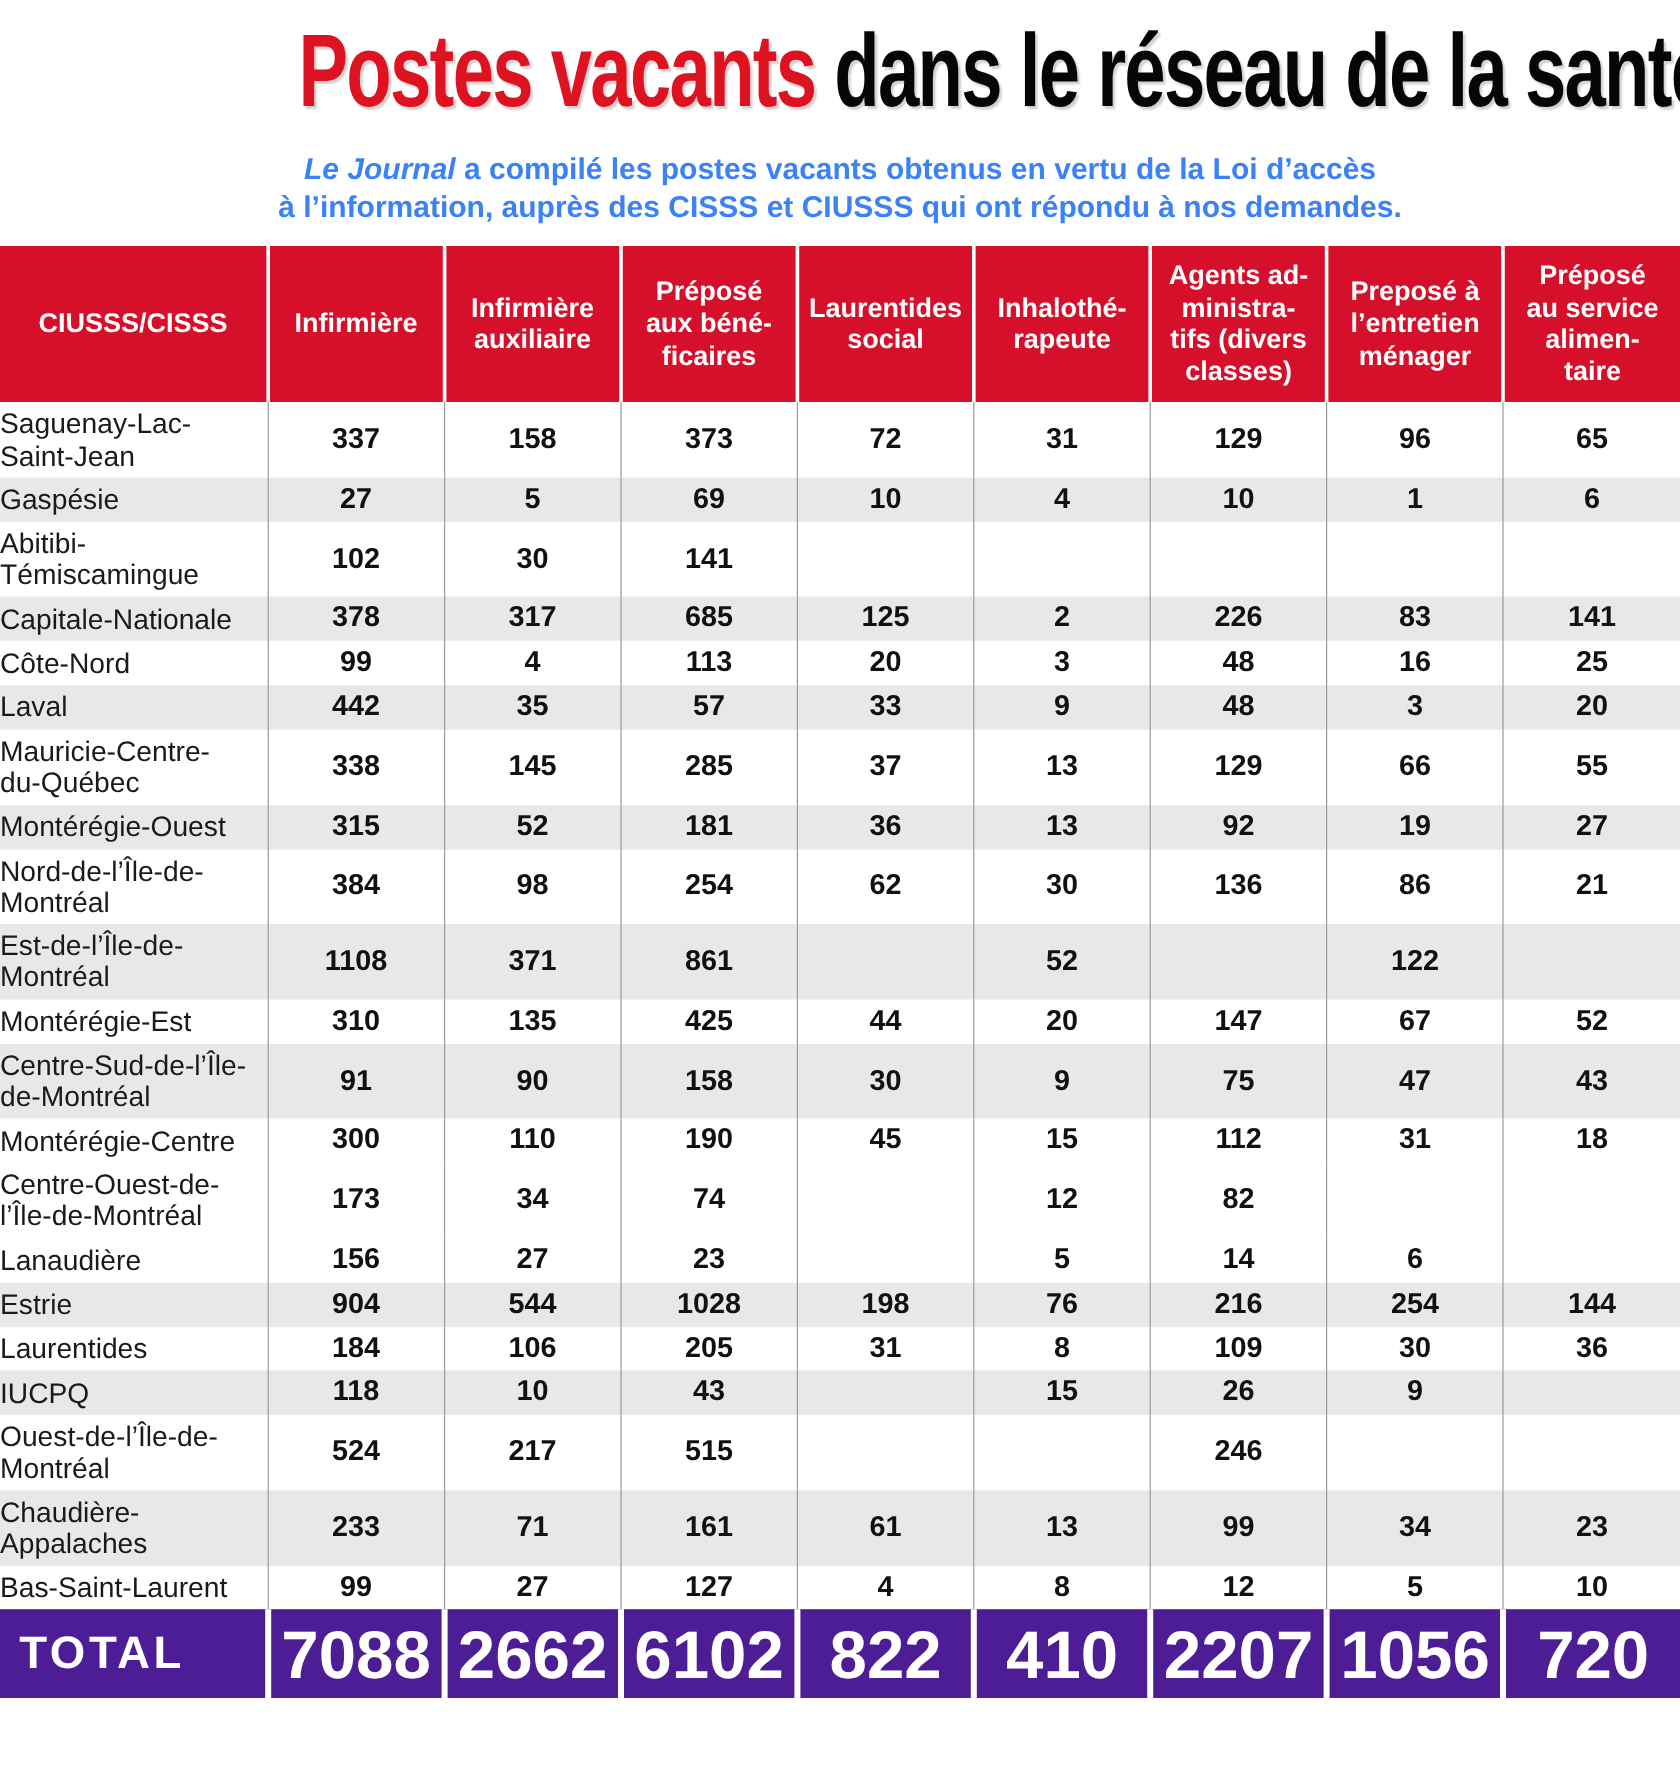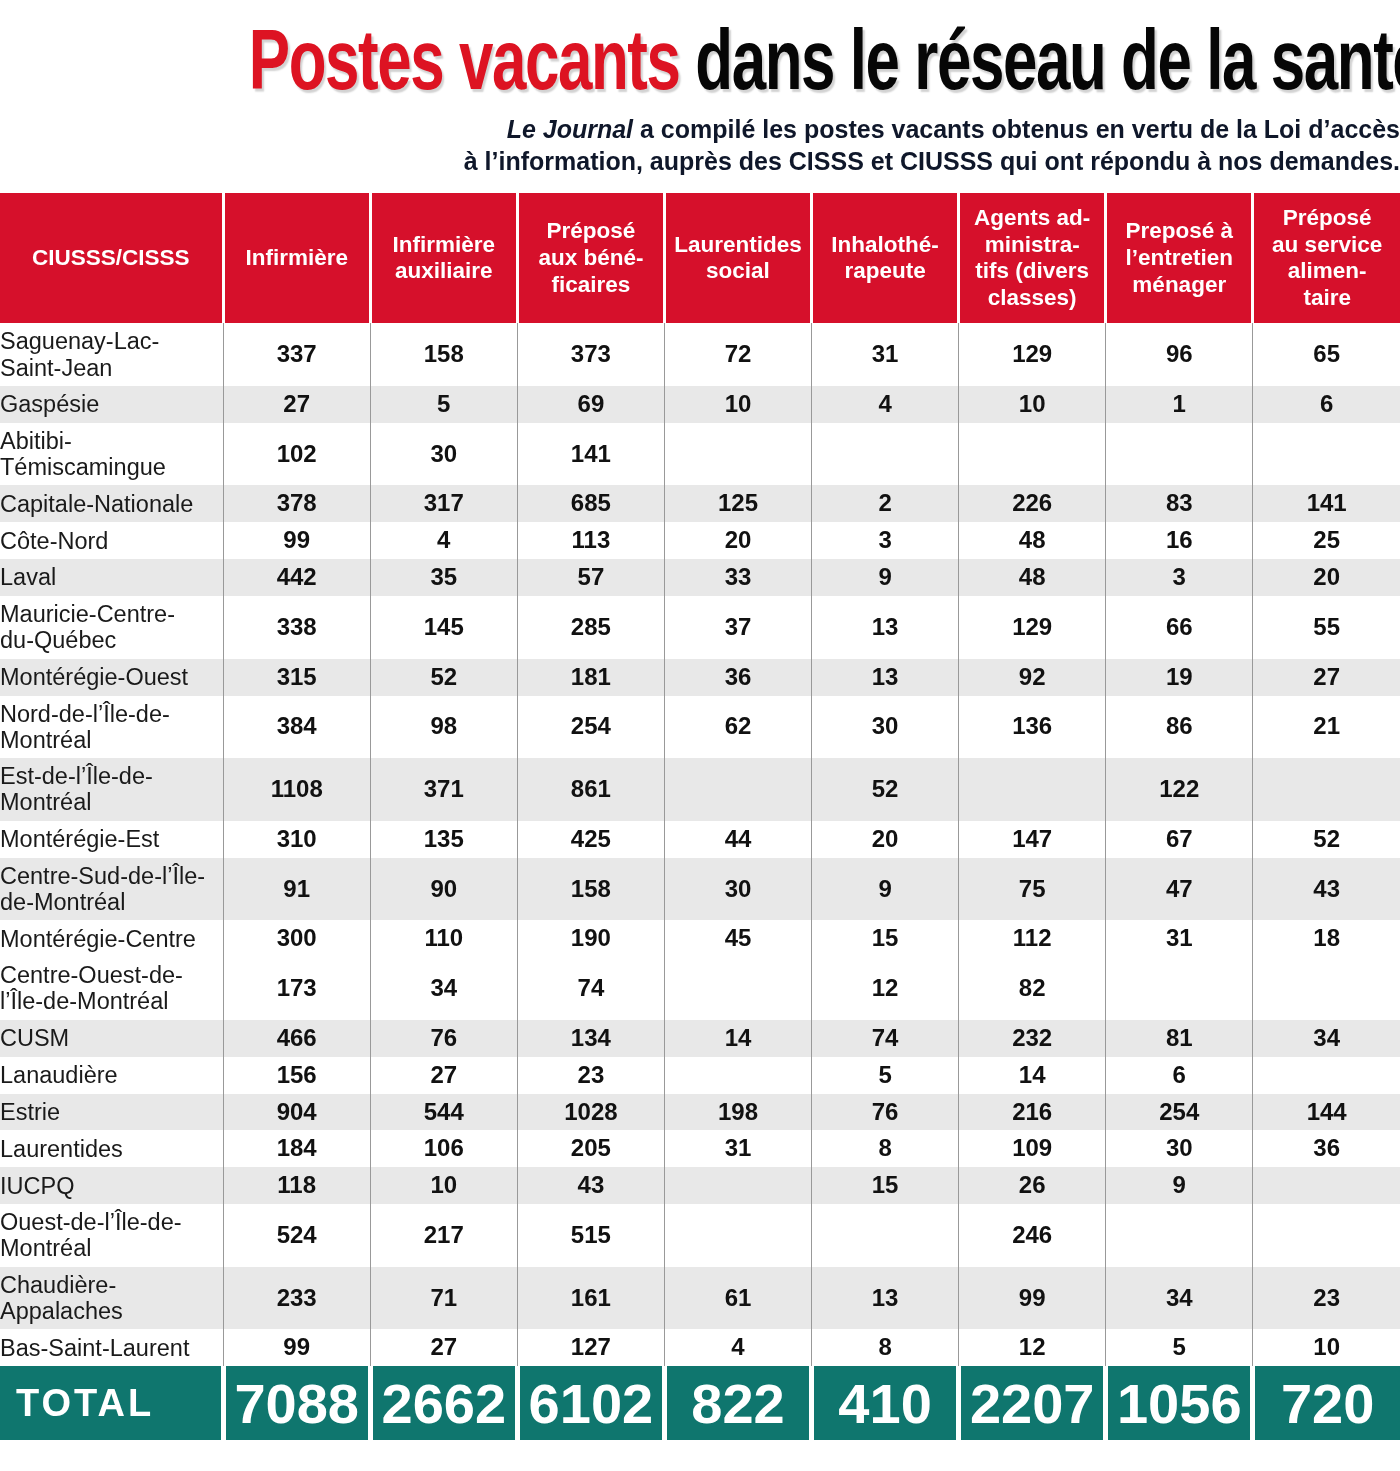--- a/index.html
+++ b/index.html
@@ -9,21 +9,21 @@
   .title-wrap { text-align:center; padding-top:14px; white-space:nowrap; overflow:hidden;padding-left:20px; }
   .title-inner {
     display:inline-block; transform:scaleX(0.72); transform-origin:center;
     font-size:86px; font-weight:bold; letter-spacing:-2px; line-height:1.05;
     text-shadow:3px 3px 2px rgba(0,0,0,0.18);
   }
   .title-red { color:#dd1322; }
   .title-black { color:#060606; }
 
   
-  .subtitle { margin-top:10px; text-align:right; font-size:25px; font-weight:bold; line-height:1.26; color:#0f172a; }
+  .subtitle { margin-top:22px; text-align:center; font-size:25px; font-weight:bold; line-height:1.26; color:#3b82f6; }
   .subtitle .brand { font-style:italic; }
 
   
   table { border-collapse:collapse; table-layout:fixed; width:1400px; margin-top:16px; }
   col.region-col { width:223px; }
   col.num-col { width:147px; }
 
   thead th {
     background:#d6102b; color:#ffffff; font-weight:bold; font-size:22.5px;
     line-height:1.18; height:126px; vertical-align:middle; text-align:center;
@@ -35,21 +35,21 @@
     font-size:24px; font-weight:bold; text-align:center; vertical-align:middle;
     padding:5px 4px; line-height:1.12; white-space:pre-line;
   }
   tbody td.region {
     text-align:left; font-weight:normal; font-size:23.5px; padding-left:0; color:#1a1a1a;
   }
   tbody td + td { border-left:1px solid #999999; }
   tbody tr.shaded td { background:#e8e8e8; }
 
   tfoot td, tfoot th {
-    background:#0f766e; color:#ffffff; font-weight:bold; vertical-align:middle;
+    background:#4c1d95; color:#ffffff; font-weight:bold; vertical-align:middle;
     height:74px; padding:0 4px;margin-left:22px;
   }
   tfoot .total-label { text-align:left; font-size:38px; letter-spacing:3px; padding-left:16px; }
   tfoot .total-value { text-align:center; font-size:56px; letter-spacing:0px; }
   tfoot td + td, tfoot th + td { border-left:5px solid #ffffff; }
 </style>
 </head>
 <body>
 
 <header>
@@ -257,31 +257,20 @@
 l’Île-de-Montréal</td>
         <td>173</td>
         <td>34</td>
         <td>74</td>
         <td></td>
         <td>12</td>
         <td>82</td>
         <td></td>
         <td></td>
       </tr>
-      <tr class="shaded">
-        <td class="region">CUSM</td>
-        <td>466</td>
-        <td>76</td>
-        <td>134</td>
-        <td>14</td>
-        <td>74</td>
-        <td>232</td>
-        <td>81</td>
-        <td>34</td>
-      </tr>
       <tr>
         <td class="region">Lanaudière</td>
         <td>156</td>
         <td>27</td>
         <td>23</td>
         <td></td>
         <td>5</td>
         <td>14</td>
         <td>6</td>
         <td></td>

